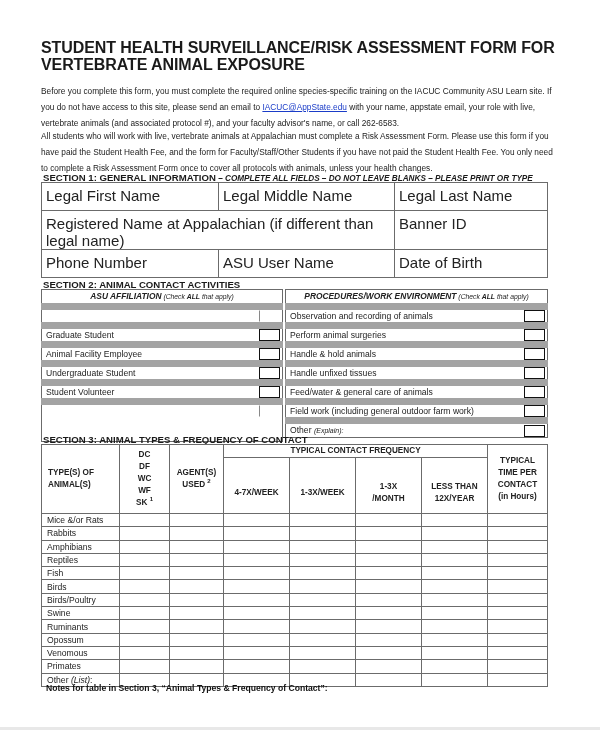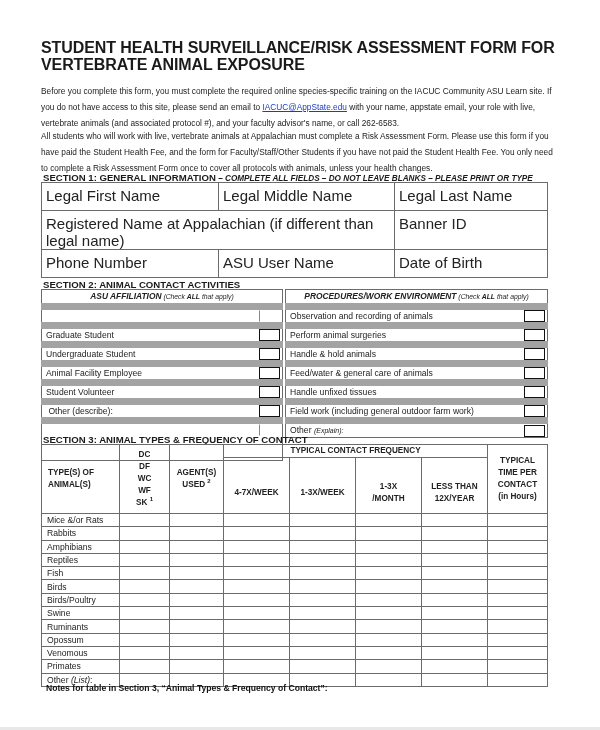--- a/index.html
+++ b/index.html
@@ -92,39 +92,33 @@
             <div class="cb empty"></div>
           </td>
     </tr>
     <tr>
       <td class="lab">Graduate Student</td>
       <td class="cbcell">
             <div class="cb"></div>
           </td>
     </tr>
     <tr>
+      <td class="lab">Animal Facility Employee</td>
+      <td class="cbcell">
+            <div class="cb"></div>
+          </td>
+    </tr>
+    <tr>
       <td class="lab">Undergraduate Student</td>
       <td class="cbcell">
             <div class="cb"></div>
           </td>
     </tr>
     <tr>
-      <td class="lab">Animal Facility Employee</td>
-      <td class="cbcell">
-            <div class="cb"></div>
-          </td>
-    </tr>
-    <tr>
       <td class="lab">Student Volunteer</td>
-      <td class="cbcell">
-            <div class="cb"></div>
-          </td>
-    </tr>
-    <tr>
-      <td class="lab" style="white-space:pre"> Other (describe):</td>
       <td class="cbcell">
             <div class="cb"></div>
           </td>
     </tr>
     <tr class="filler">
       <td class="lab"></td>
       <td class="cbcell" style="vertical-align:top">
             <div class="cb empty"></div>
           </td>
     </tr>
@@ -148,27 +142,27 @@
             <div class="cb"></div>
           </td>
     </tr>
     <tr>
       <td class="lab">Handle &amp; hold animals</td>
       <td class="cbcell">
             <div class="cb"></div>
           </td>
     </tr>
     <tr>
+      <td class="lab">Handle unfixed tissues</td>
+      <td class="cbcell">
+            <div class="cb"></div>
+          </td>
+    </tr>
+    <tr>
       <td class="lab">Feed/water &amp; general care of animals</td>
-      <td class="cbcell">
-            <div class="cb"></div>
-          </td>
-    </tr>
-    <tr>
-      <td class="lab">Handle unfixed tissues</td>
       <td class="cbcell">
             <div class="cb"></div>
           </td>
     </tr>
     <tr>
       <td class="lab">Field work (including general outdoor farm work)</td>
       <td class="cbcell">
             <div class="cb"></div>
           </td>
     </tr>

